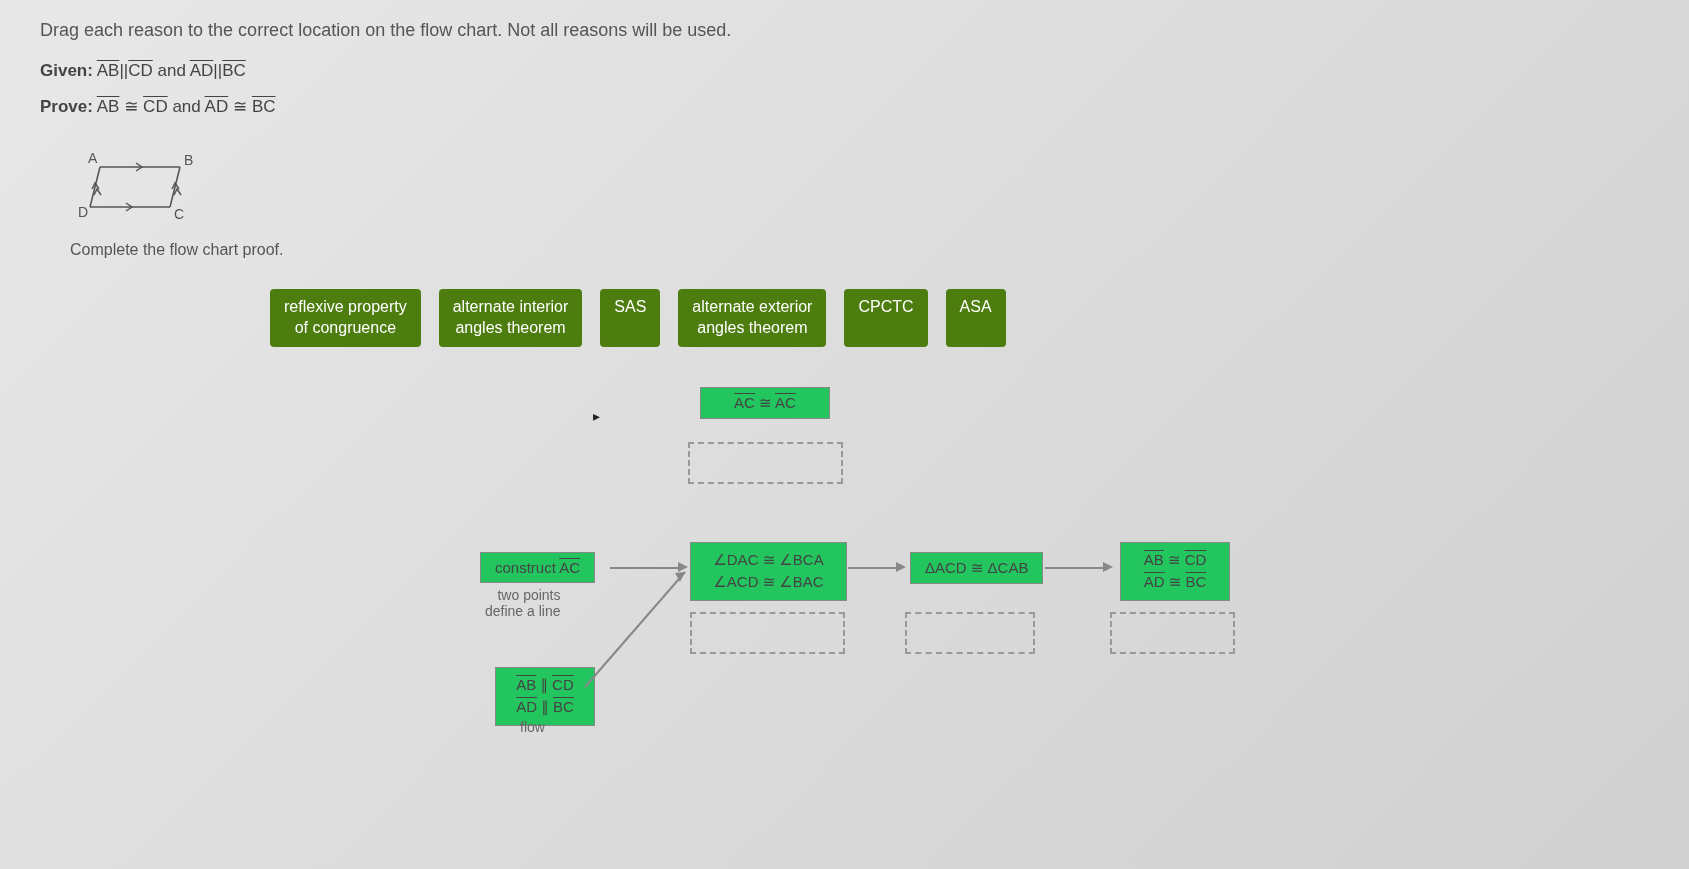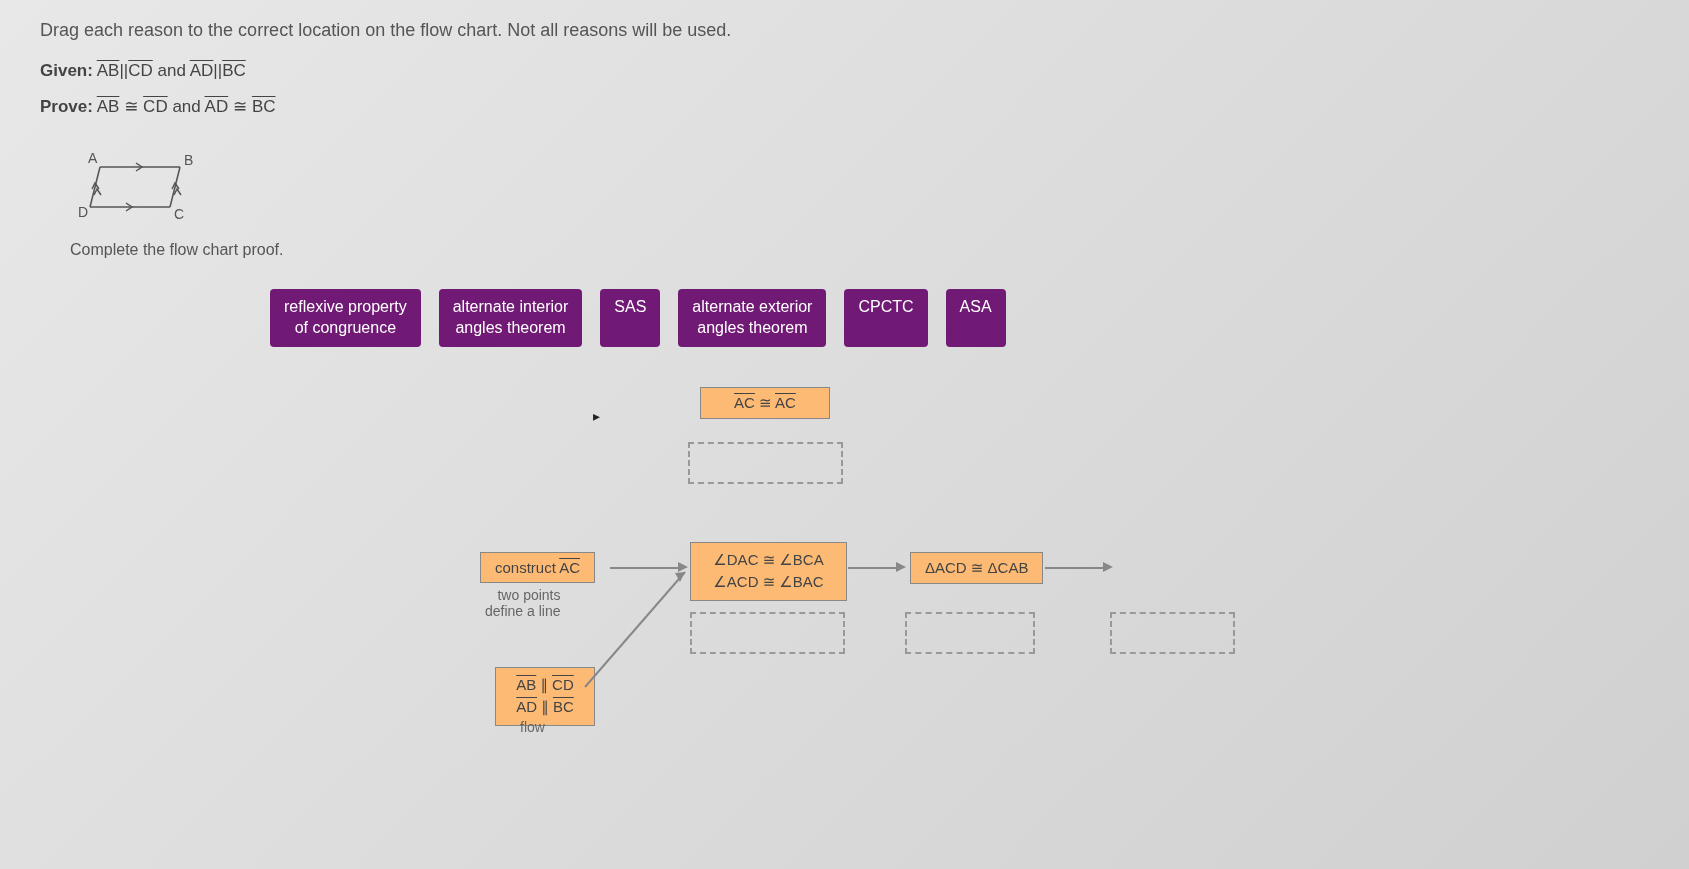--- a/index.html
+++ b/index.html
@@ -35,38 +35,38 @@
       margin-left: 30px;
       color: #555;
     }
     .reasons-bank {
       display: flex;
       gap: 18px;
       margin: 30px 0 30px 230px;
       flex-wrap: wrap;
     }
     .reason-tile {
-      background: #701a75;
+      background: #4d7c0f;
       color: #fff;
       padding: 8px 14px;
       border-radius: 4px;
       font-size: 16px;
       text-align: center;
       cursor: move;
       line-height: 1.3;
     }
     .flow-chart {
       position: relative;
       margin-left: 280px;
       margin-top: 40px;
       height: 380px;
     }
     .box {
       position: absolute;
-      background: #fdba74;
+      background: #22c55e;
       border: 1px solid #888;
       padding: 6px 14px;
       font-size: 15px;
       text-align: center;
       color: #444;
     }
     .sub-label {
       position: absolute;
       font-size: 14px;
       color: #666;
@@ -161,20 +161,24 @@
 define a line</div>
 
   <div class="box" style="left:370px; top:155px; width:157px; line-height:1.5;">
     <span>∠DAC ≅ ∠BCA</span><br><span>∠ACD ≅ ∠BAC</span>
   </div>
   <div class="drop-zone" style="left:370px; top:225px;"></div>
 
   <div class="box" style="left:590px; top:165px;">ΔACD ≅ ΔCAB</div>
   <div class="drop-zone" style="left:585px; top:225px; width:130px;"></div>
 
+  <div class="box" style="left:800px; top:155px; width:110px; line-height:1.5;">
+    <span class="overline">AB</span> ≅ <span class="overline">CD</span><br>
+    <span class="overline">AD</span> ≅ <span class="overline">BC</span>
+  </div>
   <div class="drop-zone" style="left:790px; top:225px; width:125px;"></div>
 
   <div class="box" style="left:175px; top:280px; width:100px; line-height:1.5;">
     <span class="overline">AB</span> ∥ <span class="overline">CD</span><br>
     <span class="overline">AD</span> ∥ <span class="overline">BC</span>
   </div>
   <div class="sub-label" style="left:200px; top:332px;">flow</div>
 
   <div class="arrow-line" style="left:290px; top:180px; width:70px;"></div>
   <div class="arrow-head" style="left:358px; top:175px;"></div>

